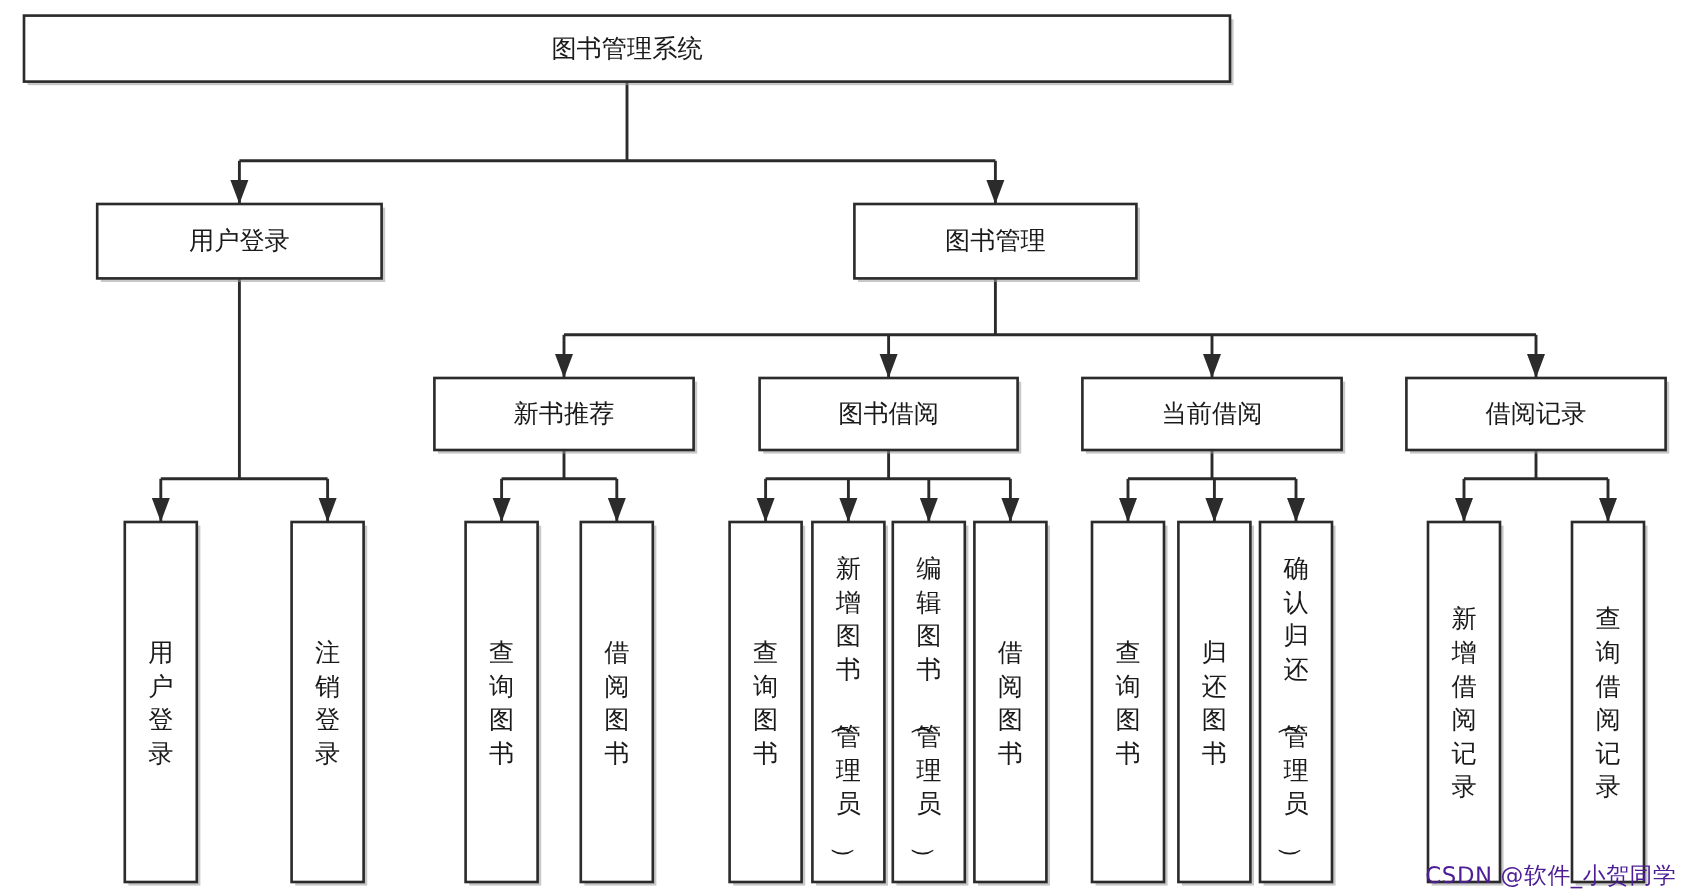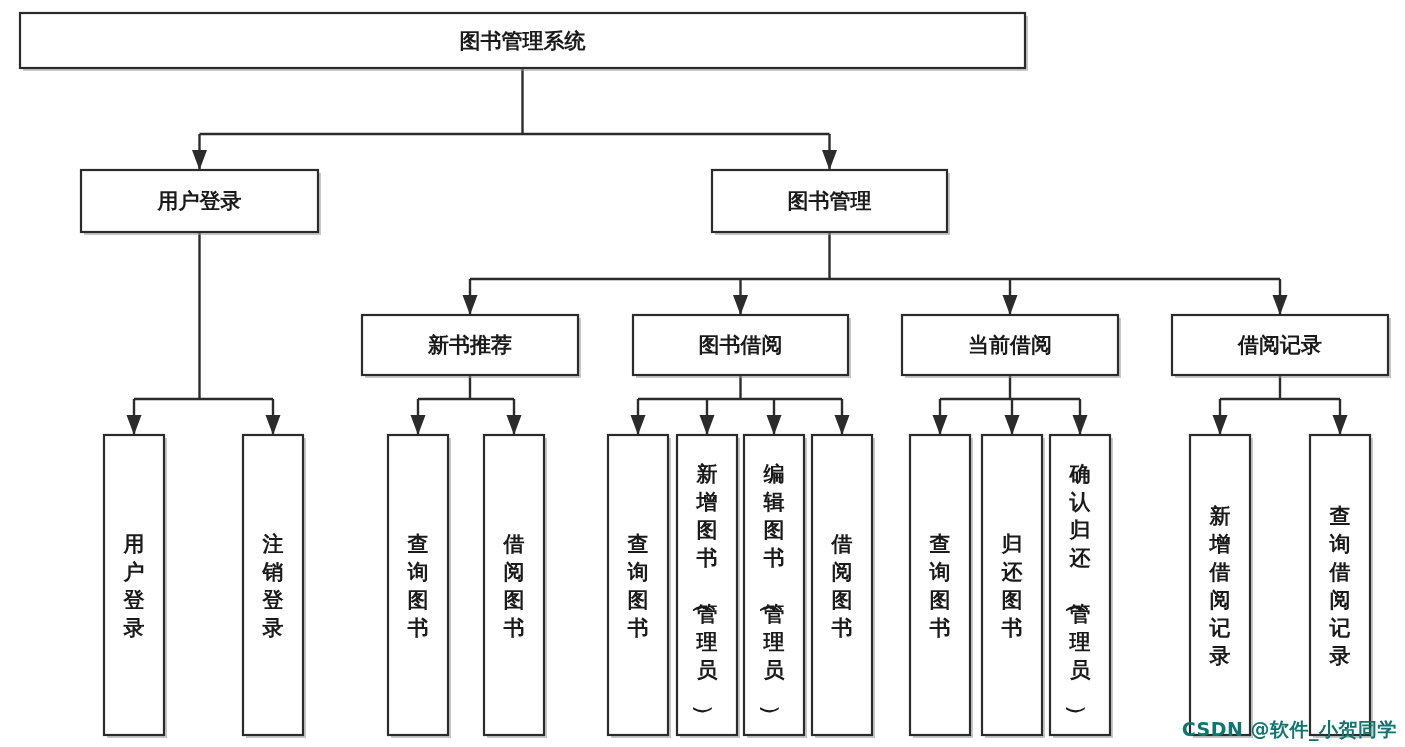--- a/index.html
+++ b/index.html
@@ -12,21 +12,20 @@
     width: 1405px;
     height: 747px;
     font-family: "DejaVu Sans", "Liberation Sans", sans-serif;
     overflow: hidden;
   }
   #diagram-root {
     position: relative;
     width: 1405px;
     height: 747px;
     background: #ffffff;
-    font-weight: bold;
   }
   svg#flowchart {
     position: absolute;
     top: 0;
     left: 0;
     width: 1405px;
     height: 747px;
     display: block;
   }
   .node-rect {
@@ -60,21 +59,21 @@
     font-size: 21px;
     fill: #1a1a1a;
     text-anchor: middle;
   }
   .watermark {
     position: absolute;
     right: 8px;
     bottom: 4px;
     font-family: "DejaVu Sans", "Liberation Sans", sans-serif;
     font-size: 19px;
-    color: #0f766e;
+    color: #4c1d95;
     letter-spacing: 0.5px;
     white-space: nowrap;
     user-select: none;
   }
 </style>
 </head>
 <body>
 
 <div id="diagram-root">
   <svg id="flowchart" viewBox="0 0 1405 747">

